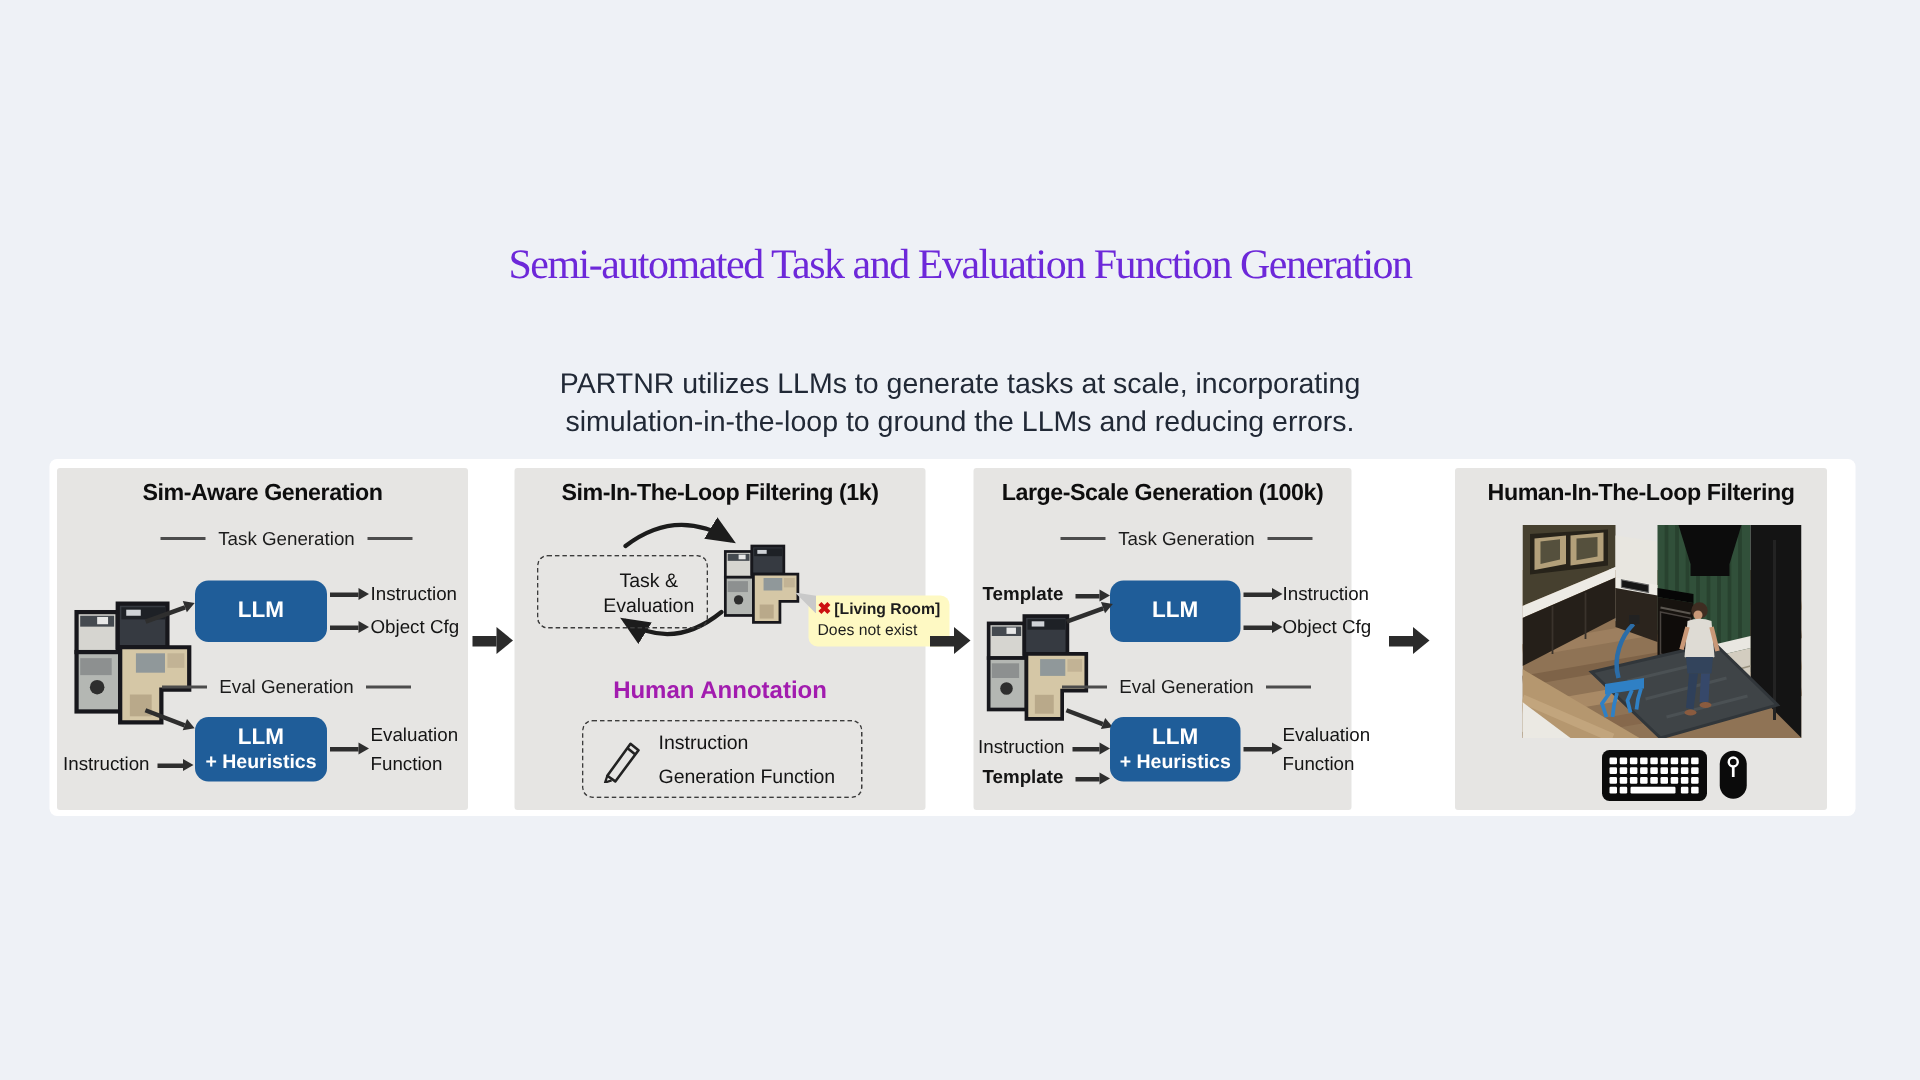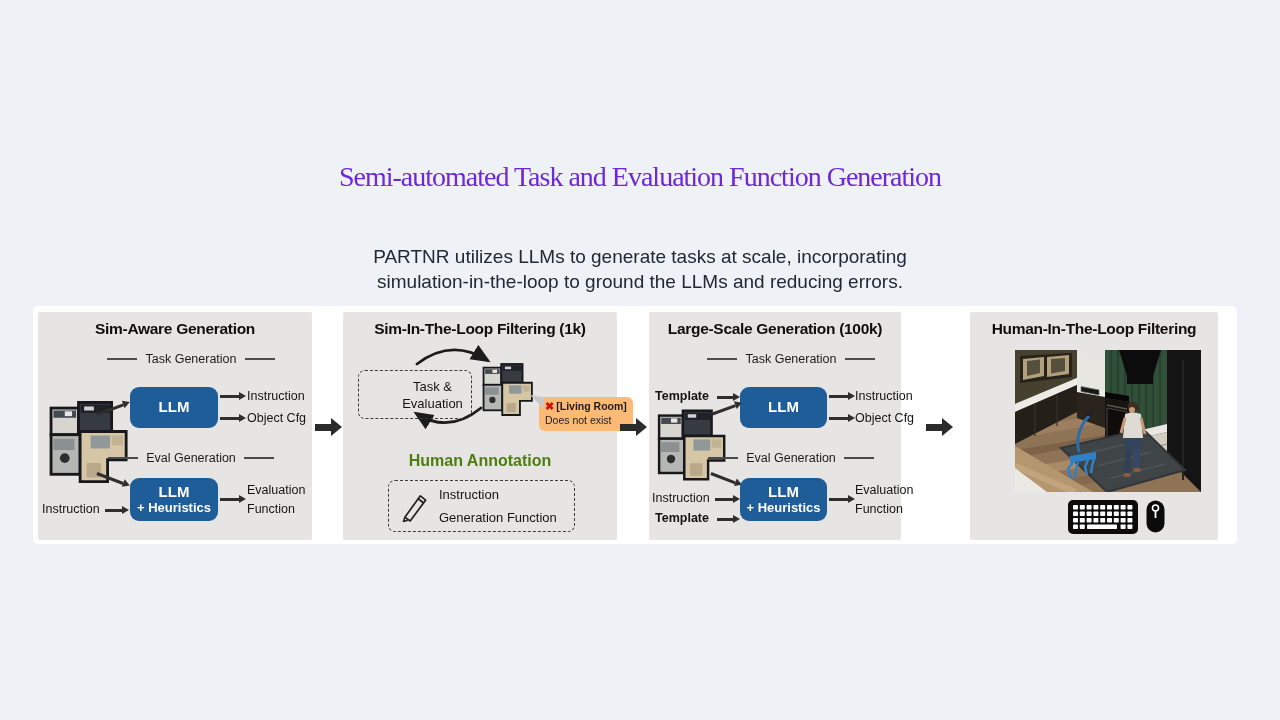--- a/index.html
+++ b/index.html
@@ -68,34 +68,34 @@
 
   .dashbox {
     position:absolute; border:1.6px dashed #3c3c3c; border-radius:7px;
   }
   .taskeval {
     display:flex; flex-direction:column; align-items:center; justify-content:center;
     font-size:13px; color:#141414; line-height:17px; text-align:center;padding-left:35px;
   }
 
   .bubble {
-    position:absolute; background:#fdba74; border-radius:6px;
+    position:absolute; background:#fef9c3; border-radius:6px;
     padding:3px 6px 4px 6px; font-size:10.5px; line-height:13.5px;
     color:#1d1d1d; white-space:nowrap;
   }
   .bubble .x { color:#cc1111; font-weight:bold; margin-right:2px; font-size:11px; }
   .bubble .rm { font-weight:bold; }
   .bubble .tail {
     position:absolute; left:-9px; top:-2px; width:14px; height:14px;
     background:#c9c9c9; clip-path:polygon(0 0, 100% 15%, 100% 100%);
   }
 
   .hann {
     position:absolute; left:0; right:0; text-align:center;
-    font-size:16px; font-weight:bold; color:#4d7c0f;
+    font-size:16px; font-weight:bold; color:#a21caf;
   }
   .annot-text { position:absolute; font-size:13px; color:#141414; white-space:nowrap; }
   svg { display:block; }
 </style>
 </head>
 <body>
 
 <svg width="0" height="0" style="position:absolute">
   <symbol id="fp" viewBox="0 0 100 104">
     <g stroke="#17171c" stroke-width="3.5">

